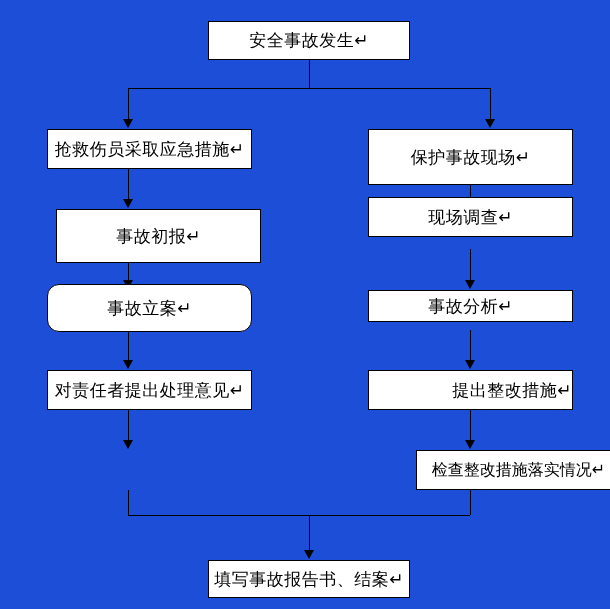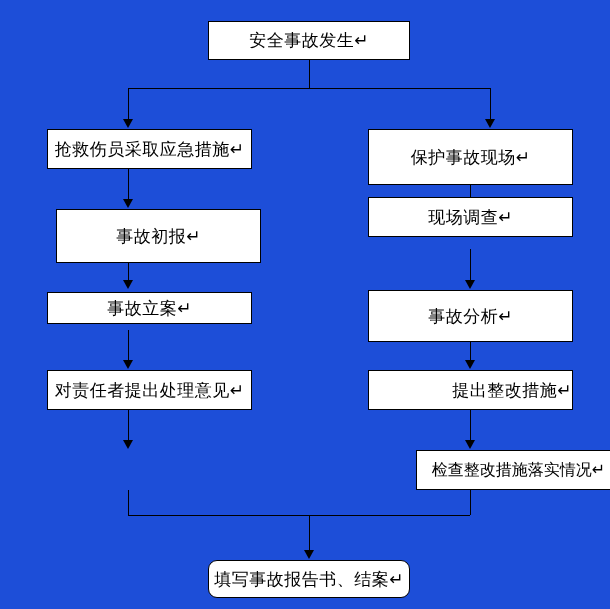--- a/index.html
+++ b/index.html
@@ -78,21 +78,21 @@
 
   <div class="vline" style="left:490px; top:88px; height:32px;"></div>
   <div class="arrowhead" style="left:485px; top:119px;"></div>
 
   <div class="node" style="left:47px; top:129px; width:205px; height:40px;">
     <span>抢救伤员采取应急措施↵</span>
   </div>
   <div class="node" style="left:47px; top:209px; width:205px; height:54px;margin-left:9px;">
     <span>事故初报↵</span>
   </div>
-  <div class="node" style="left:47px; top:292px; width:205px; height:32px;">
+  <div class="node" style="left:47px; top:284px; width:205px; height:48px;border-radius:12px;">
     <span>事故立案↵</span>
   </div>
   <div class="node" style="left:47px; top:370px; width:205px; height:40px;justify-content:center;">
     <span>对责任者提出处理意见↵</span>
   </div>
 
   <div class="vline" style="left:128px; top:169px; height:31px;"></div>
   <div class="arrowhead" style="left:123px; top:199px;"></div>
 
   <div class="vline" style="left:128px; top:249px; height:32px;"></div>
@@ -103,21 +103,21 @@
 
   <div class="vline" style="left:128px; top:410px; height:31px;"></div>
   <div class="arrowhead" style="left:123px; top:440px;"></div>
 
   <div class="node" style="left:368px; top:129px; width:205px; height:56px;">
     <span>保护事故现场↵</span>
   </div>
   <div class="node" style="left:368px; top:197px; width:205px; height:40px;">
     <span>现场调查↵</span>
   </div>
-  <div class="node" style="left:368px; top:290px; width:205px; height:52px;">
+  <div class="node" style="left:368px; top:290px; width:205px; height:32px;">
     <span>事故分析↵</span>
   </div>
   <div class="node" style="left:368px; top:370px; width:205px; height:40px;justify-content:flex-end;">
     <span>提出整改措施↵</span>
   </div>
   <div class="node tight" style="left:368px; top:450px; width:205px; height:40px;">
     <span>检查整改措施落实情况↵</span>
   </div>
 
   <div class="vline" style="left:470px; top:169px; height:31px;"></div>
@@ -131,17 +131,17 @@
 
   <div class="vline" style="left:470px; top:410px; height:31px;"></div>
   <div class="arrowhead" style="left:465px; top:440px;"></div>
 
   <div class="vline" style="left:128px; top:490px; height:25px;"></div>
   <div class="vline" style="left:470px; top:490px; height:25px;"></div>
   <div class="hline" style="left:128px; top:515px; width:342px;"></div>
   <div class="vline" style="left:309px; top:515px; height:36px;"></div>
   <div class="arrowhead" style="left:304px; top:550px;"></div>
 
-  <div class="node" style="left:208px; top:560px; width:202px; height:38px;border-radius:9px;">
+  <div class="node" style="left:208px; top:560px; width:202px; height:38px;">
     <span>填写事故报告书、结案↵</span>
   </div>
 
 </div>
 
 </body></html>

